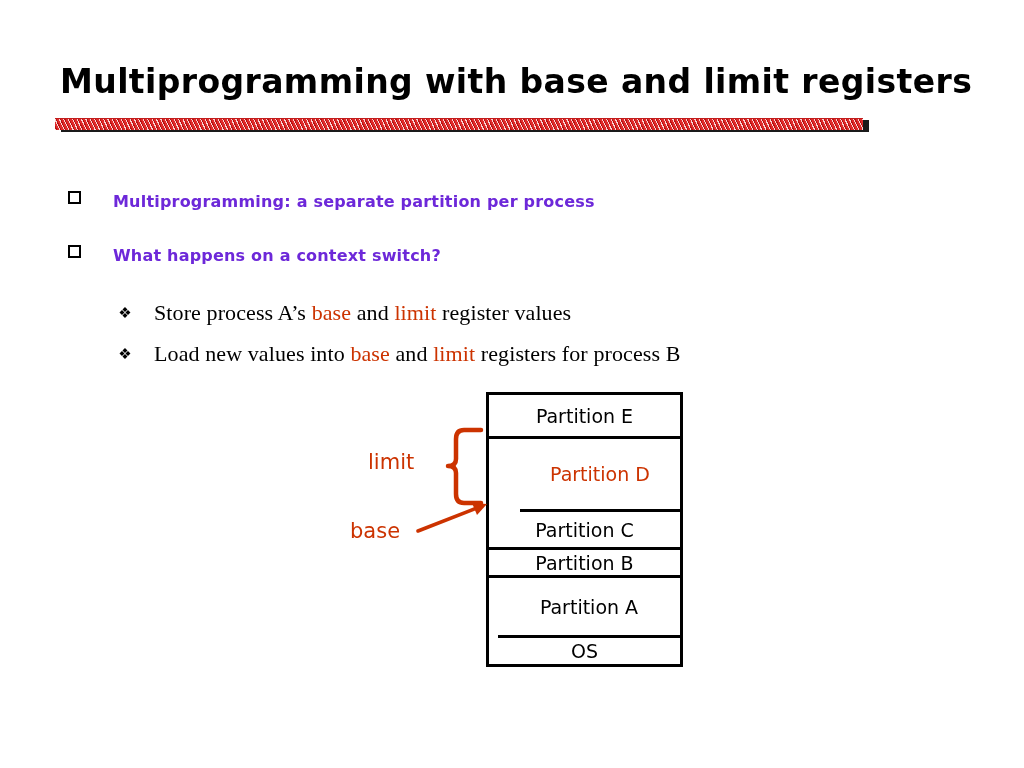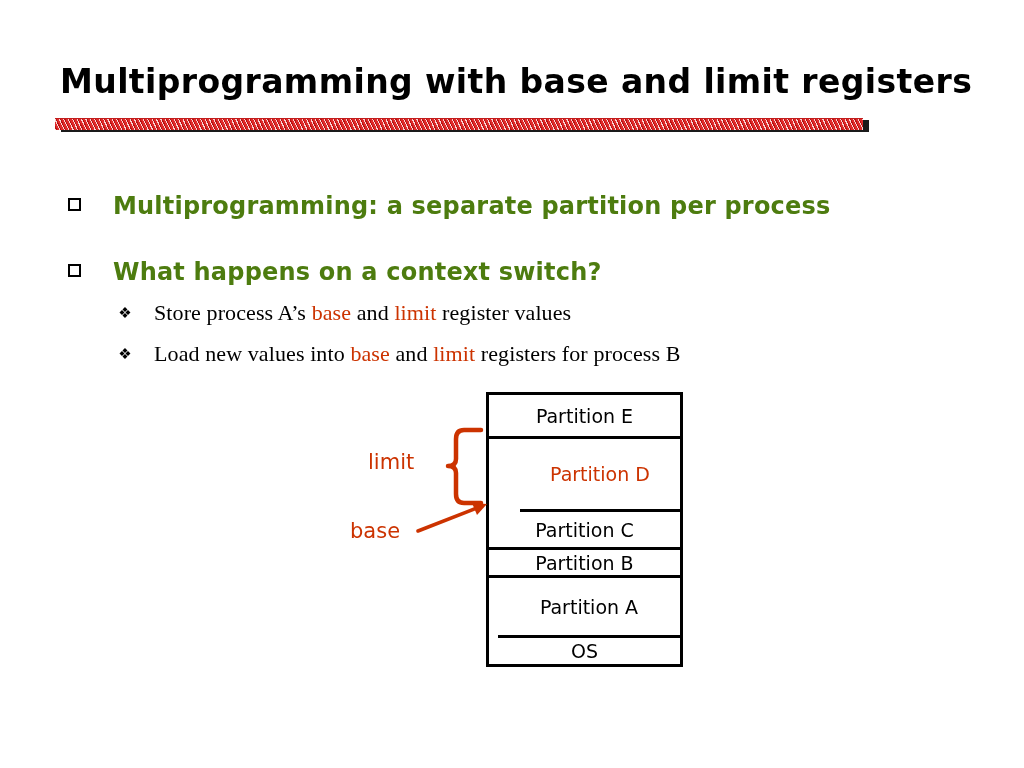--- a/index.html
+++ b/index.html
@@ -86,23 +86,23 @@
     width: 9px;
     height: 9px;
     border: 2px solid #000000;
     background: #ffffff;
     margin-right: 32px;
     position: relative;
     top: -3px;
   }
   .bullet-l1 .text {
     font-family: "DejaVu Sans", sans-serif;
-    font-size: 24px;
+    font-size: 16px;
     font-weight: bold;
-    color: #4d7c0f;
+    color: #6d28d9;
     white-space: nowrap;
     letter-spacing: 0.2px;
   }
 
   .bullet-l2 {
     position: absolute;
     left: 118px;
     width: 880px;
     display: flex;
     align-items: baseline;
@@ -194,21 +194,21 @@
   <div class="shadow"></div>
   <div class="shadow-right"></div>
   <div class="bar"></div>
 </div>
 
 <div class="bullet-l1" style="top:192px;">
   <span class="marker-sq"></span>
   <span class="text">Multiprogramming: a separate partition per process</span>
 </div>
 
-<div class="bullet-l1" style="top:258px;text-align:right;">
+<div class="bullet-l1" style="top:246px;text-align:right;">
   <span class="marker-sq"></span>
   <span class="text">What happens on a context switch?</span>
 </div>
 
 <div class="bullet-l2" style="top:300px;">
   <span class="marker-di">❖</span>
   <span class="text">
     <span>Store process A’s </span><span class="hl">base</span><span> and </span><span class="hl">limit</span><span> register values</span>
   </span>
 </div>

